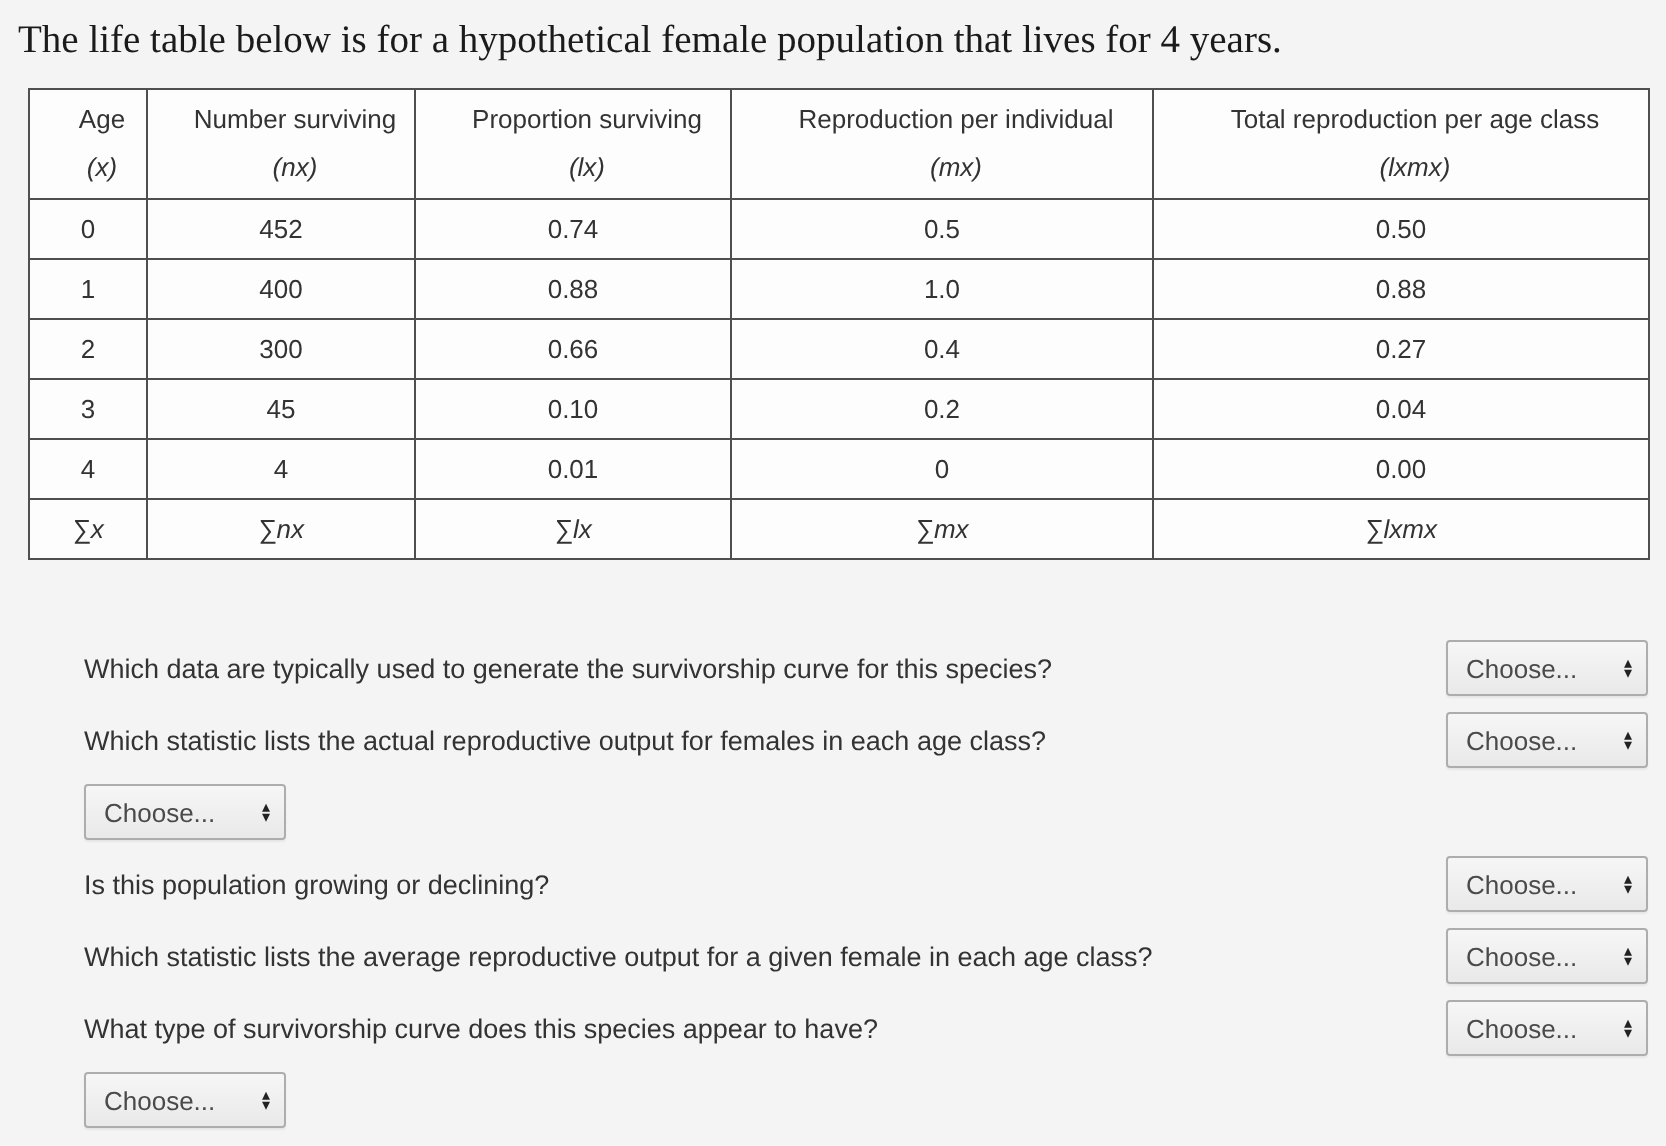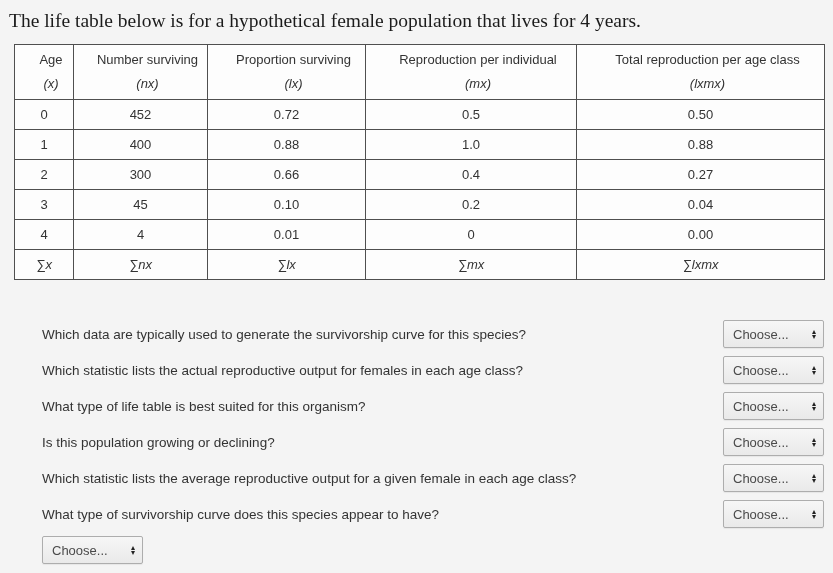--- a/index.html
+++ b/index.html
@@ -122,21 +122,21 @@
         <th>
           <span class="hdr-label">Total reproduction per age class</span>
           <span class="hdr-symbol">(lxmx)</span>
         </th>
       </tr>
     </thead>
     <tbody>
       <tr>
         <td>0</td>
         <td>452</td>
-        <td>0.72</td>
+        <td>0.74</td>
         <td>0.5</td>
         <td>0.50</td>
       </tr>
       <tr>
         <td>1</td>
         <td>400</td>
         <td>0.88</td>
         <td>1.0</td>
         <td>0.88</td>
       </tr>
@@ -189,21 +189,20 @@
       <div class="choose-select">
         <span class="choose-label">Choose...</span>
         <span class="arrow-icon">
           <span>▴</span>
           <span>▾</span>
         </span>
       </div>
     </div>
 
     <div class="question-row">
-      <span class="question-text">What type of life table is best suited for this organism?</span>
       <div class="choose-select">
         <span class="choose-label">Choose...</span>
         <span class="arrow-icon">
           <span>▴</span>
           <span>▾</span>
         </span>
       </div>
     </div>
 
     <div class="question-row">

